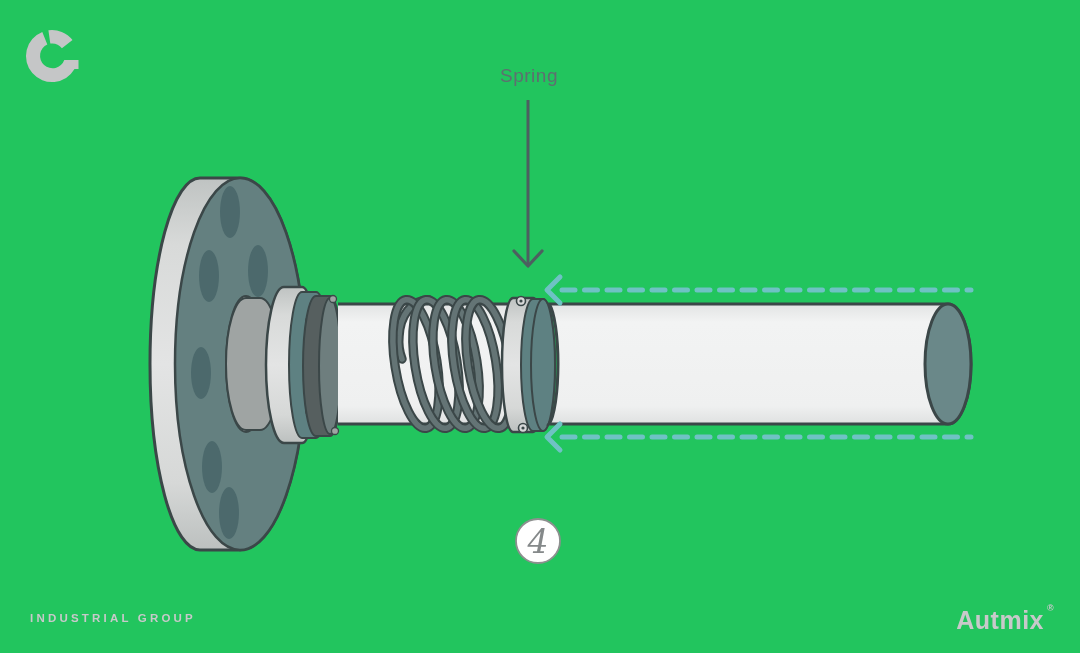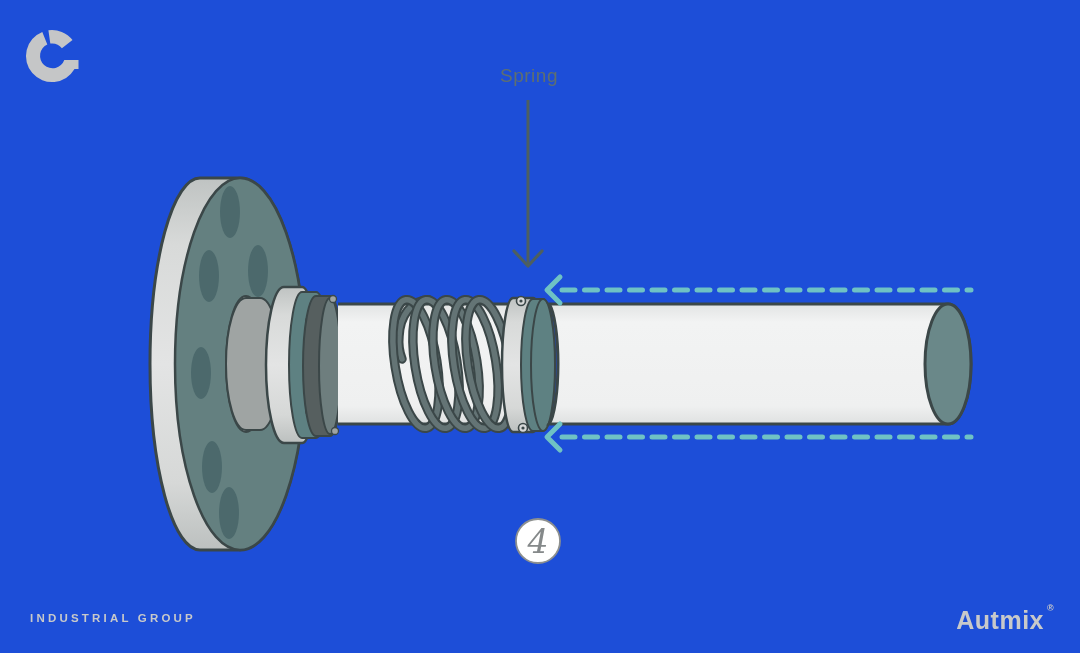--- a/index.html
+++ b/index.html
@@ -7,21 +7,21 @@
     --flange_teal:#648080; --flange_hole:#4c696c;
     --metal_mid:#9fa4a3; --metal_dark:#565f5f;
     --ring_teal:#5e8182; --cap_teal:#6a8889;
     --sleeve_white:#f4f5f5; --wire:#647475;
     --label_text:#5e6f70; --muted_text:#c8c9ca;
     --step_gray:#85898a; --logo_gray:#c5c6c7;
   }
   html,body{margin:0;padding:0;}
   body{width:1080px;height:653px;background:#ffffff;overflow:hidden;
        font-family:"Liberation Sans",sans-serif;}
-  .canvas{position:relative;width:1080px;height:653px;background:#1d4ed8;}
+  .canvas{position:relative;width:1080px;height:653px;background:#22c55e;}
   svg{position:absolute;left:0;top:0;}
   
   .ol{stroke:var(--outline);}
   .f-teal{fill:var(--flange_teal);}
   .f-hole{fill:var(--flange_hole);}
   .f-mid{fill:var(--metal_mid);}
   .f-dark{fill:var(--metal_dark);}
   .f-ring{fill:var(--ring_teal);}
   .f-cap{fill:var(--cap_teal);}
   .f-sleeve{fill:var(--sleeve_white);}

